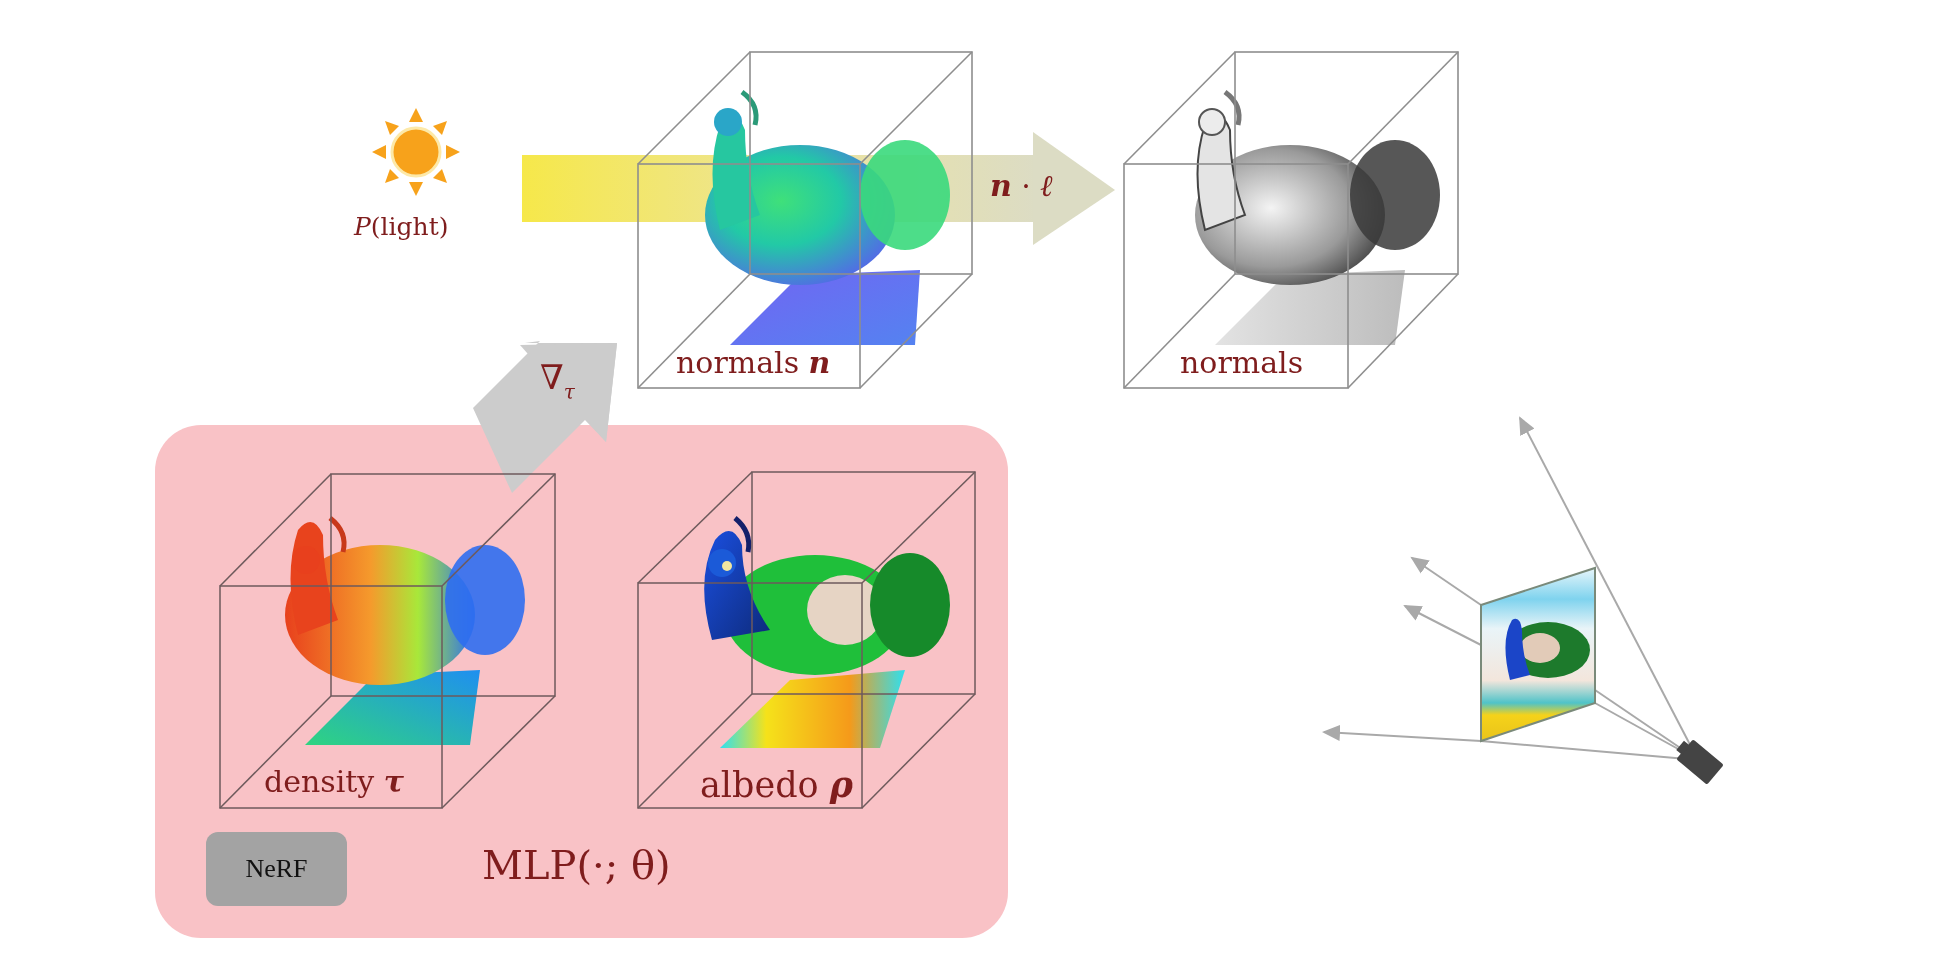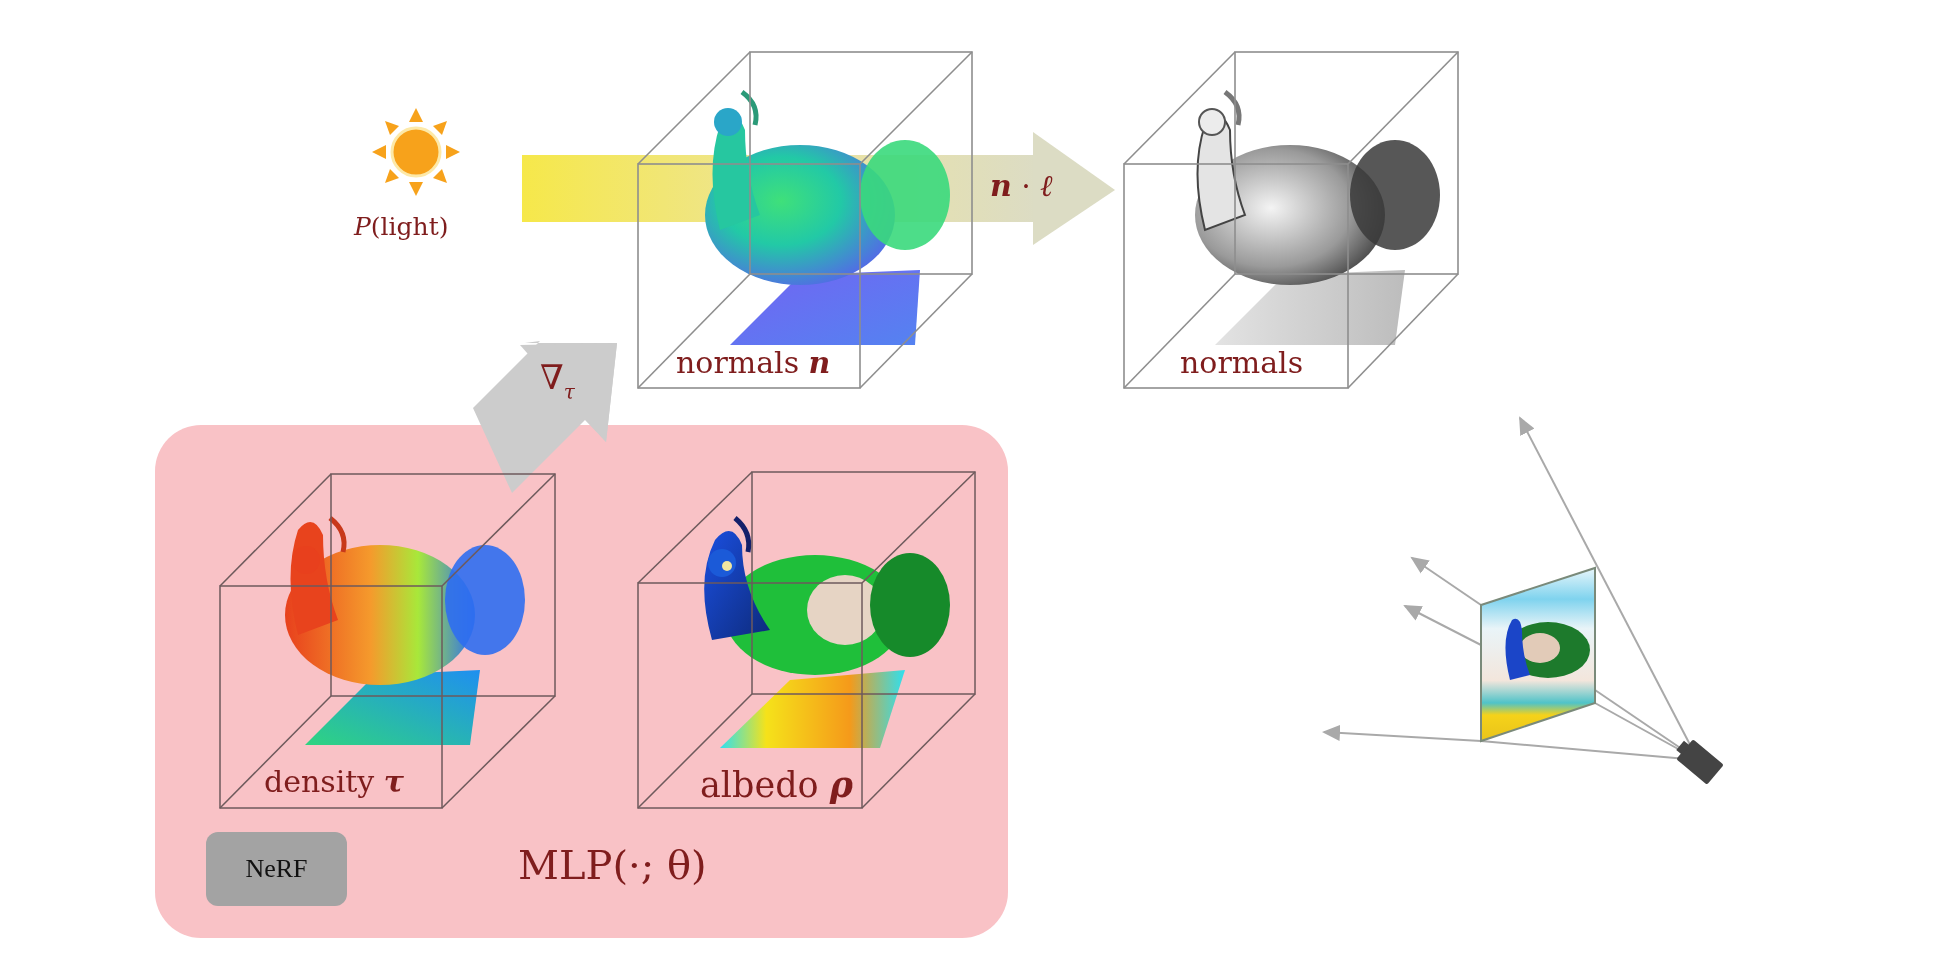--- a/index.html
+++ b/index.html
@@ -234,16 +234,16 @@
     <span class="bold-ital">τ</span>
   </div>
 
   <div class="lbl" style="left:700px; top:764px; font-size:35px;">
     <span>albedo</span>
     <span class="bold-ital">ρ</span>
   </div>
 
   <div id="nerf-badge">NeRF</div>
 
-  <div class="lbl" style="left:482px; top:842px; font-size:40px;margin-left:36px;">MLP(·; θ)</div>
+  <div class="lbl" style="left:482px; top:842px; font-size:40px;">MLP(·; θ)</div>
 
 
 </div>
 
 </body></html>

